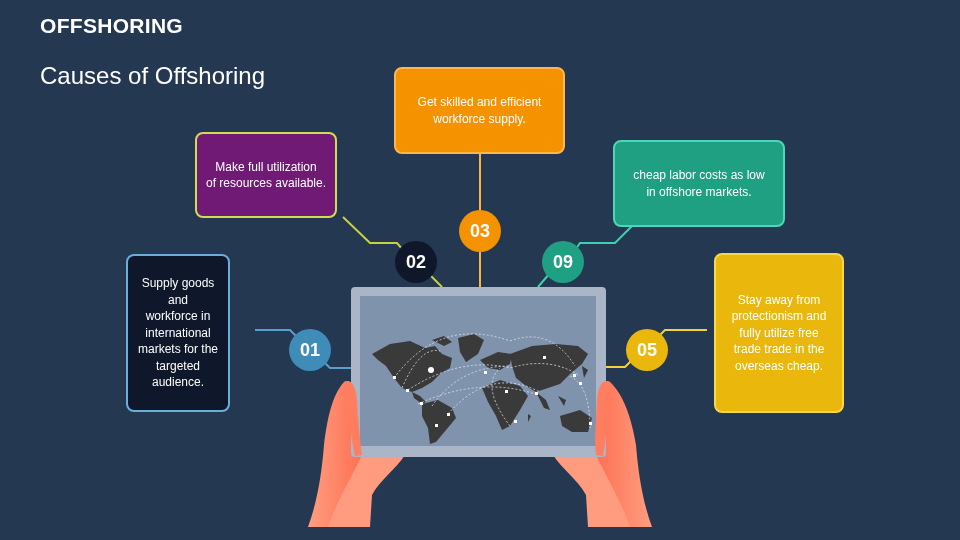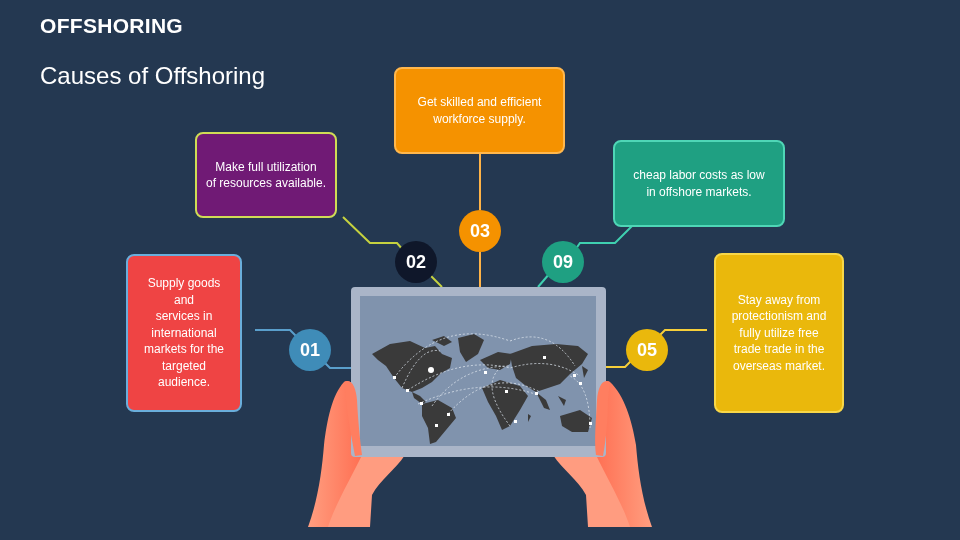--- a/index.html
+++ b/index.html
@@ -67,24 +67,24 @@
   <line x1="480" y1="153" x2="480" y2="210" stroke="#ffb347" stroke-width="2"></line>
   <line x1="480" y1="250" x2="480" y2="287" stroke="#ffb347" stroke-width="2"></line>
 
   <polyline points="632,226 615,243 580,243 575,250" fill="none" stroke="#3fd0b0" stroke-width="2"></polyline>
   <polyline points="550,273 538,287" fill="none" stroke="#3fd0b0" stroke-width="2"></polyline>
 
   <polyline points="707,330 665,330 658,337" fill="none" stroke="#f6cf3a" stroke-width="2"></polyline>
   <polyline points="632,360 625,367 606,367" fill="none" stroke="#f6cf3a" stroke-width="2"></polyline>
 </svg>
 
-<div class="box" style="left:126px; top:254px; width:116px; height:158px; background:#ef4444; border-color:#6aaedb;">
+<div class="box" style="left:126px; top:254px; width:104px; height:158px; background:#0f172a; border-color:#6aaedb;">
   <div>
     <span>Supply goods and</span>
-    <span>services in</span>
+    <span>workforce in</span>
     <span>international</span>
     <span>markets for the</span>
     <span>targeted audience.</span>
   </div>
 </div>
 
 <div class="box" style="left:195px; top:132px; width:142px; height:86px; background:#701a75; border-color:#d0dc55;">
   <div>
     <span>Make full utilization</span>
     <span>of resources available.</span>
@@ -104,21 +104,21 @@
     <span>in offshore markets.</span>
   </div>
 </div>
 
 <div class="box" style="left:705px; top:253px; width:130px; height:160px; background:#eab80c; border-color:#f8d748;margin-left:9px;">
   <div>
     <span>Stay away from</span>
     <span>protectionism and</span>
     <span>fully utilize free</span>
     <span>trade trade in the</span>
-    <span>overseas market.</span>
+    <span>overseas cheap.</span>
   </div>
 </div>
 
 <div class="circle" style="left:289px; top:329px; background:#3f8cb8;">01</div>
 <div class="circle" style="left:395px; top:241px; background:#0f172a;">02</div>
 <div class="circle" style="left:459px; top:210px; background:#f59200;">03</div>
 <div class="circle" style="left:542px; top:241px; background:#1fa082;">09</div>
 <div class="circle" style="left:626px; top:329px; background:#eab80c;">05</div>
 
 <svg class="hands" width="960" height="540">

